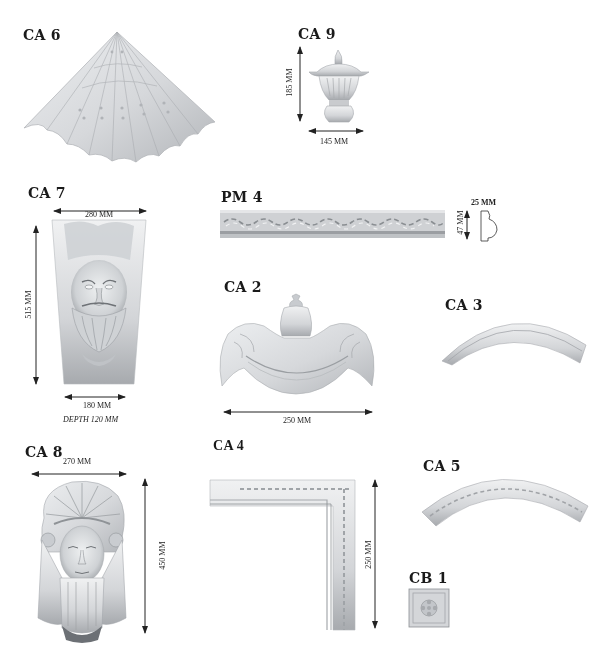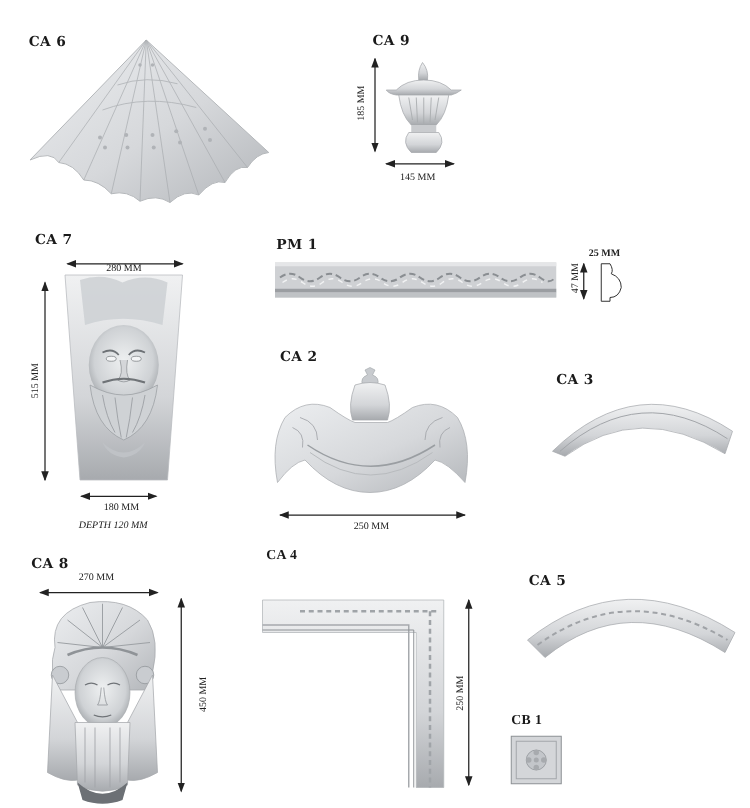--- a/index.html
+++ b/index.html
@@ -1,18 +1,18 @@
 <!DOCTYPE html>
 <html><head>
   <meta charset="utf-8">
   <style>
     * { box-sizing: border-box; margin: 0; padding: 0; }
     html, body { width: 600px; height: 646px; background: #ffffff; overflow: hidden; }
     body { position: relative; font-family: "DejaVu Serif", serif; color: #1a1a1a; }
-    .label { position: absolute; font-family: "DejaVu Serif", serif; font-weight: bold; font-size: 11px; color: #1a1a1a; letter-spacing: 0.3px; }
+    .label { position: absolute; font-family: "DejaVu Serif", serif; font-weight: bold; font-size: 14px; color: #1a1a1a; letter-spacing: 0.3px; }
     .dim { position: absolute; font-family: "Liberation Serif", serif; font-size: 8px; color: #222; white-space: nowrap; }
     .dim.v { transform: rotate(-90deg); transform-origin: center center; }
     .item { position: absolute; }
     svg { display: block; overflow: visible; }
   </style>
 </head>
 <body>
 
 <svg width="0" height="0" style="position:absolute">
   <defs>
@@ -134,21 +134,21 @@
   </svg>
 </div>
 <div class="item" style="left:63px; top:393px;">
   <svg width="64" height="8">
       <line x1="2" y1="4" x2="62" y2="4" stroke="#222" stroke-width="1" marker-start="url(#ah)" marker-end="url(#ah)"></line>
     </svg>
 </div>
 <div class="dim" style="left:83px; top:401px;">180 MM</div>
 <div class="dim" style="left:63px; top:415px;font-style:italic;">DEPTH 120 MM</div>
 
-<div class="label" style="left:221px; top:189px;">PM 1</div>
+<div class="label" style="left:221px; top:189px;">PM 4</div>
 <div class="item" style="left:220px; top:210px;">
   <svg width="225" height="28" viewBox="0 0 225 28">
     <rect x="0" y="0" width="225" height="28" fill="#cfd1d4"></rect>
     <rect x="0" y="0" width="225" height="3" fill="#e5e6e8"></rect>
     <rect x="0" y="21" width="225" height="3" fill="#9b9ea2"></rect>
     <rect x="0" y="24" width="225" height="4" fill="#bfc2c5"></rect>
     <path d="M4,12 Q12,6 20,12 T36,12 T52,12 T68,12 T84,12 T100,12 T116,12 T132,12 T148,12 T164,12 T180,12 T196,12 T212,12 T224,12" stroke="#8a8e92" stroke-width="1.6" fill="none" stroke-dasharray="5 3"></path>
     <path d="M6,16 Q14,10 22,16 T38,16 T54,16 T70,16 T86,16 T102,16 T118,16 T134,16 T150,16 T166,16 T182,16 T198,16 T214,16" stroke="#f1f2f3" stroke-width="1.2" fill="none" stroke-dasharray="4 4"></path>
   </svg>
 </div>
@@ -258,21 +258,21 @@
 <div class="dim v" style="left:348px; top:550px; width:40px; text-align:center;">250 MM</div>
 
 <div class="label" style="left:423px; top:458px;">CA 5</div>
 <div class="item" style="left:420px; top:470px;">
   <svg width="170" height="58" viewBox="0 0 170 58">
     <path d="M2,42 Q80,-20 168,36 L160,52 Q82,2 16,56 Z" fill="url(#plasterV)" stroke="#a7aaae" stroke-width="0.6"></path>
     <path d="M10,46 Q82,-6 162,42" stroke="#a0a3a7" stroke-width="1.6" stroke-dasharray="4 3" fill="none"></path>
   </svg>
 </div>
 
-<div class="label" style="left:409px; top:570px;font-family:Liberation Serif, serif;">CB 1</div>
+<div class="label" style="left:409px; top:570px;">CB 1</div>
 <div class="item" style="left:409px; top:589px;">
   <svg width="40" height="38" viewBox="0 0 40 38">
     <rect x="0" y="0" width="40" height="38" fill="#d4d6d9" stroke="#8c9094" stroke-width="0.8"></rect>
     <rect x="4" y="4" width="32" height="30" fill="none" stroke="#a3a6aa" stroke-width="0.8"></rect>
     <circle cx="20" cy="19" r="8" fill="#c3c6ca" stroke="#8e9296" stroke-width="0.6"></circle>
     <g fill="#a7aaae">
         <circle cx="20" cy="13" r="2.2"></circle>
         <circle cx="26" cy="19" r="2.2"></circle>
         <circle cx="20" cy="25" r="2.2"></circle>
         <circle cx="14" cy="19" r="2.2"></circle>

